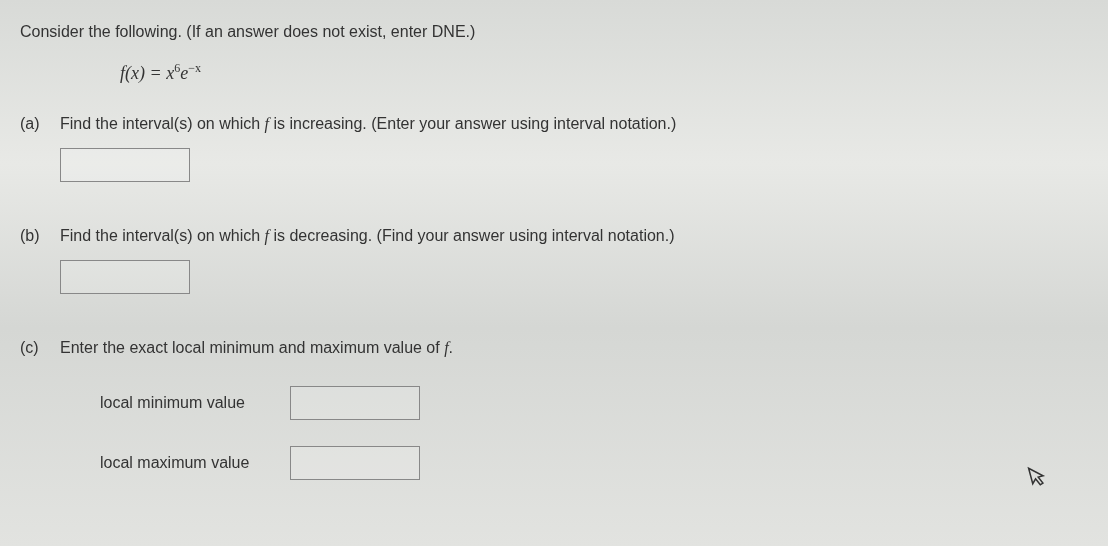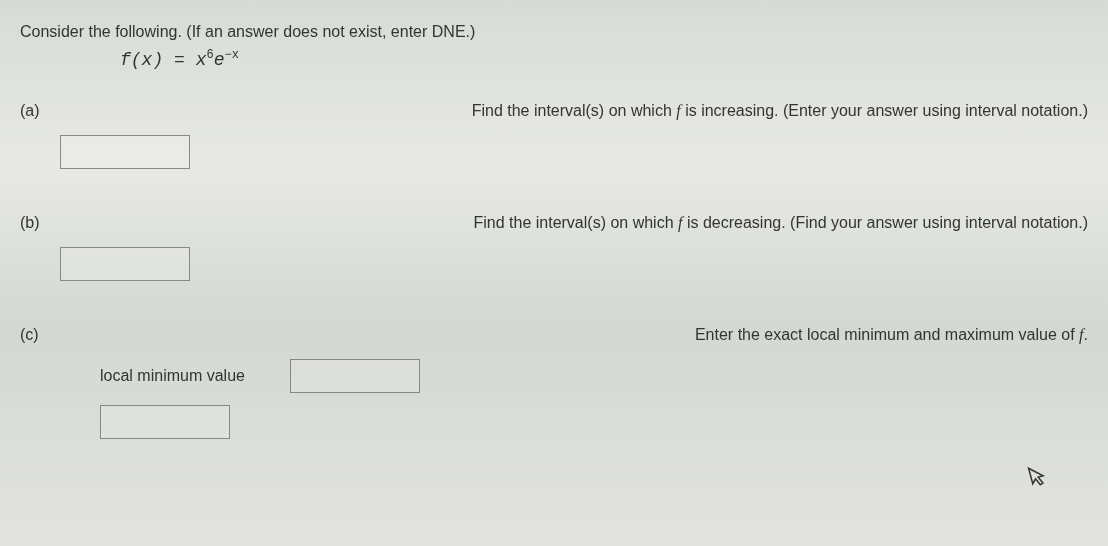--- a/index.html
+++ b/index.html
@@ -12,66 +12,65 @@
       background: linear-gradient(to bottom, #d8dad7 0%, #e8e9e6 30%, #d5d7d4 60%, #e2e3e0 100%);
       width: 1108px;
       height: 546px;
       padding: 20px 20px 20px 20px;
       color: #333;
       font-size: 16px;
       line-height: 1.5;
       position: relative;
     }
     .intro {
-      margin-bottom: 2px;
+      margin-bottom: 15px;
     }
     .formula {
       margin-left: 100px;
       margin-bottom: 25px;
       font-style: italic;
-      font-family: Liberation Mono, monospace;
+      font-family: Liberation Serif, serif;
       font-size: 18px;
     }
     .formula sup {
       font-size: 12px;
       font-style: normal;
     }
     .part {
       margin-bottom: 35px;
     }
     .part-row {
       display: flex;
       align-items: baseline;
     }
     .part-label {
       width: 40px;
       flex-shrink: 0;
     }
     .part-text {
       flex: 1;
-      text-align: right;
     }
     .fn-var {
       font-style: italic;
       font-family: 'Times New Roman', serif;
     }
     .answer-box {
       display: inline-block;
       width: 130px;
       height: 34px;
       border: 1px solid #888;
       background: rgba(255,255,255,0.15);
       margin-top: 12px;
       margin-left: 40px;
     }
     .sub-answer-row {
       display: flex;
       align-items: center;
       margin-left: 80px;
-      margin-top: 12px;
+      margin-top: 26px;
     }
     .sub-label {
       width: 190px;
     }
     .sub-box {
       display: inline-block;
       width: 130px;
       height: 34px;
       border: 1px solid #888;
       background: rgba(255,255,255,0.15);
@@ -119,20 +118,21 @@
     <span class="part-label">(c)</span>
     <span class="part-text">
       <span>Enter the exact local minimum and maximum value of </span><span class="fn-var">f</span><span>.</span>
     </span>
   </div>
   <div class="sub-answer-row">
     <span class="sub-label">local minimum value</span>
     <span class="sub-box"></span>
   </div>
   <div class="sub-answer-row">
+    <span class="sub-label">local maximum value</span>
     <span class="sub-box"></span>
   </div>
 </div>
 
 <div class="cursor-icon">
   <svg width="18" height="24" viewBox="0 0 18 24">
     <path d="M 2 2 L 2 18 L 6 14 L 9 21 L 12 20 L 9 13 L 14 13 Z" fill="none" stroke="#333" stroke-width="1.5"></path>
   </svg>
 </div>
 

